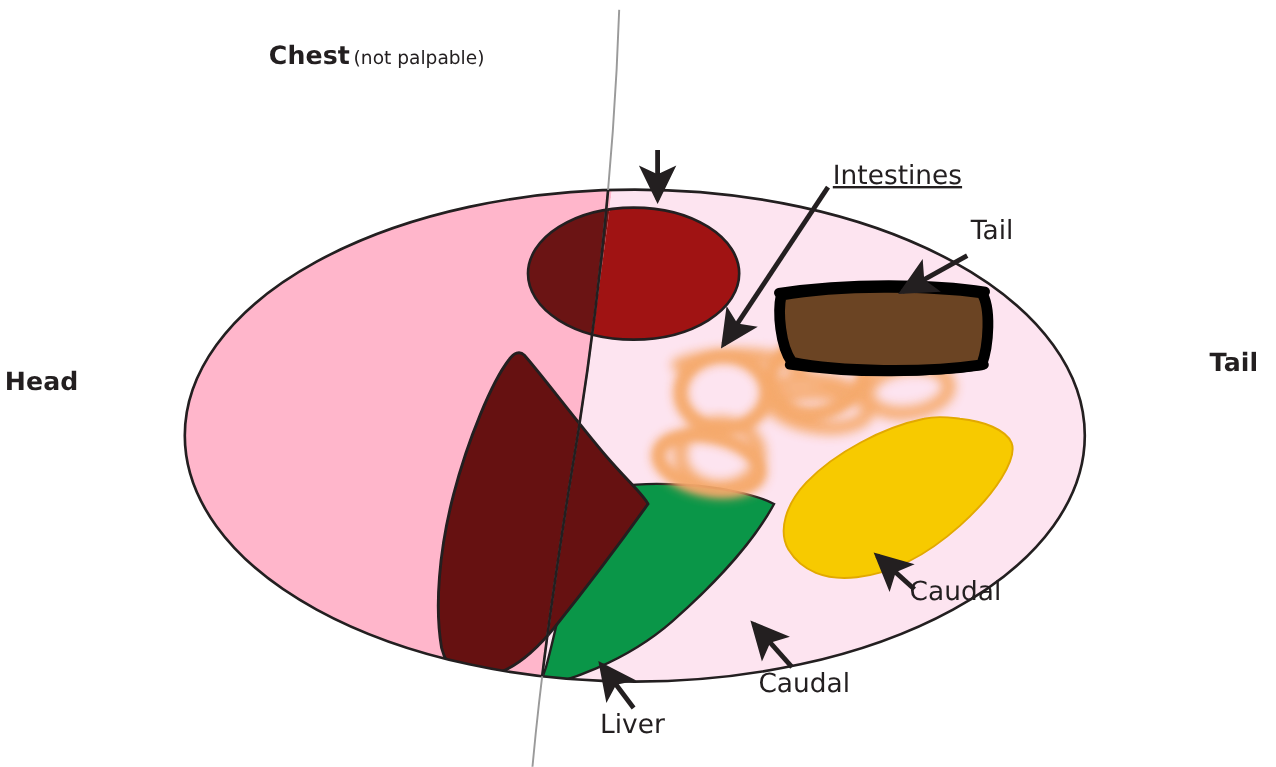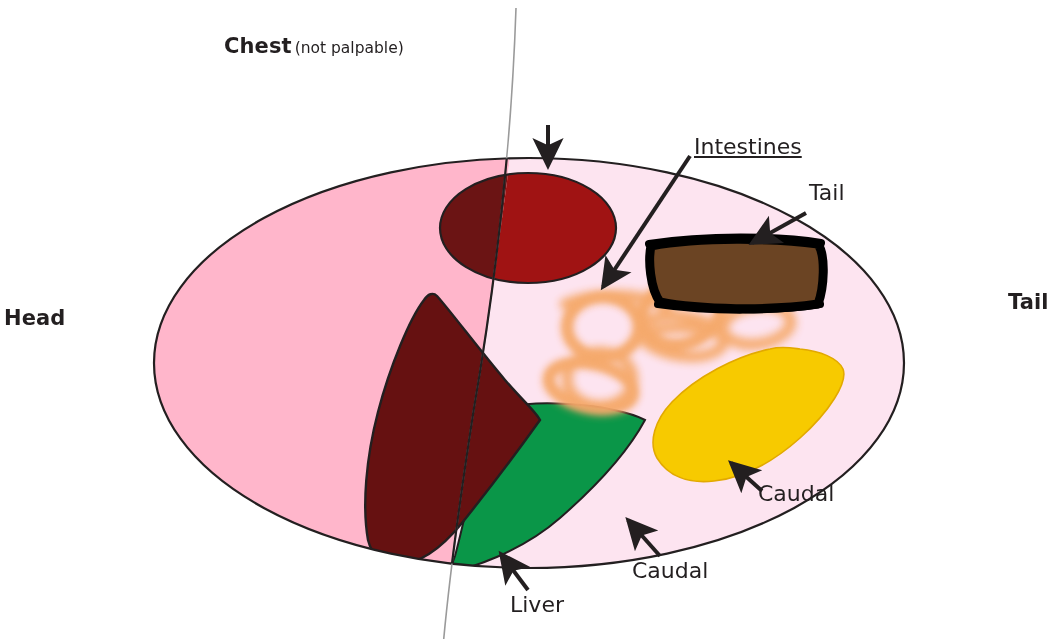--- a/index.html
+++ b/index.html
@@ -62,21 +62,21 @@
   }
   .hdr-tail {
     left: 1008px;
     top: 284px;
   }
   .lb-kidney { left: 521px; top: 91px; }
   .lb-intestines { left: 694px; top: 128px; text-decoration: underline; }
   .lb-colon { left: 809px; top: 174px; }
   .lb-bladder { left: 758px; top: 475px; }
   .lb-spleen { left: 632px; top: 552px; }
-  .lb-liver { left: 500px; top: 586px; margin-left: 10px; }
+  .lb-liver { left: 500px; top: 586px; }
   .row {
     display: inline-flex;
     align-items: baseline;
   }
 </style>
 </head>
 <body>
 
 <div id="stage">
 

